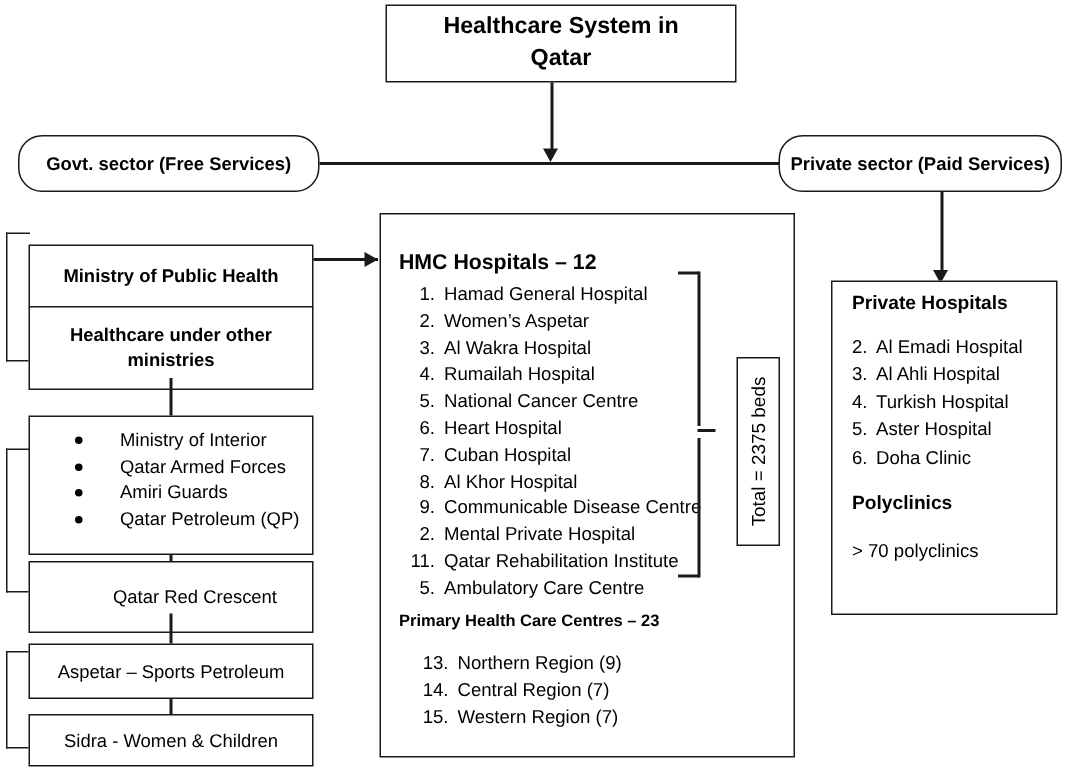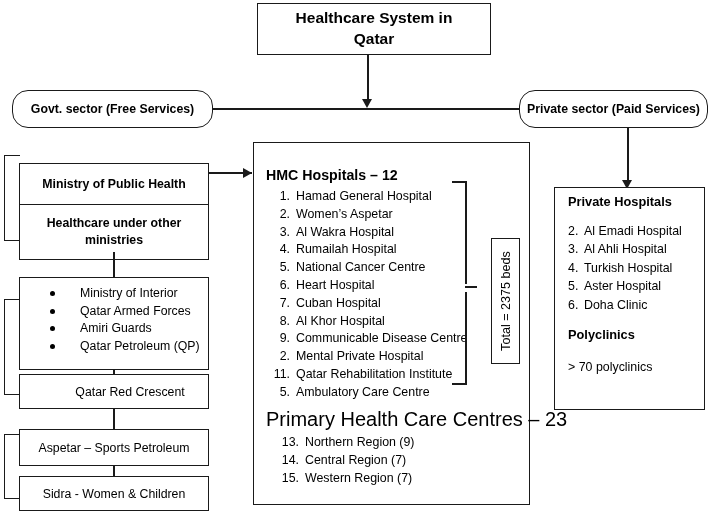--- a/index.html
+++ b/index.html
@@ -131,22 +131,22 @@
   .hosp-row {
     display: flex;
   }
   .hosp-num {
     width: 22px;
     text-align: right;
     margin-right: 6px;
   }
   .phc-head {
     position: absolute;
-    font-size: 20px;
-    font-weight: normal;
+    font-size: 11px;
+    font-weight: bold;
   }
   .phc-list {
     position: absolute;
     font-size: 12.4px;
     line-height: 17.8px;
   }
   .phc-num {
     width: 22px;
     text-align: right;
     margin-right: 6px;
@@ -257,21 +257,21 @@
       <li>Qatar Armed Forces</li>
       <li>Amiri Guards</li>
       <li>Qatar Petroleum (QP)</li>
     </ul>
   </div>
 
   <div class="lbracket" style="left:4px; top:299px; width:16px; height:96px;"></div>
 
   <div class="vline" style="left:113px; top:370px; height:8px;"></div>
 
-  <div class="box center-text plain-box" style="left:19px; top:374px; width:190px; height:35px;padding-left:32px;">
+  <div class="box center-text plain-box" style="left:19px; top:374px; width:190px; height:48px;padding-left:32px;">
     <span>Qatar Red Crescent</span>
   </div>
 
   <div class="vline" style="left:113px; top:409px; height:21px;"></div>
 
   <div class="lbracket" style="left:4px; top:434px; width:16px; height:65px;"></div>
 
   <div class="box center-text plain-box" style="left:19px; top:429px; width:190px; height:37px;">
     <span>Aspetar – Sports Petroleum</span>
   </div>

